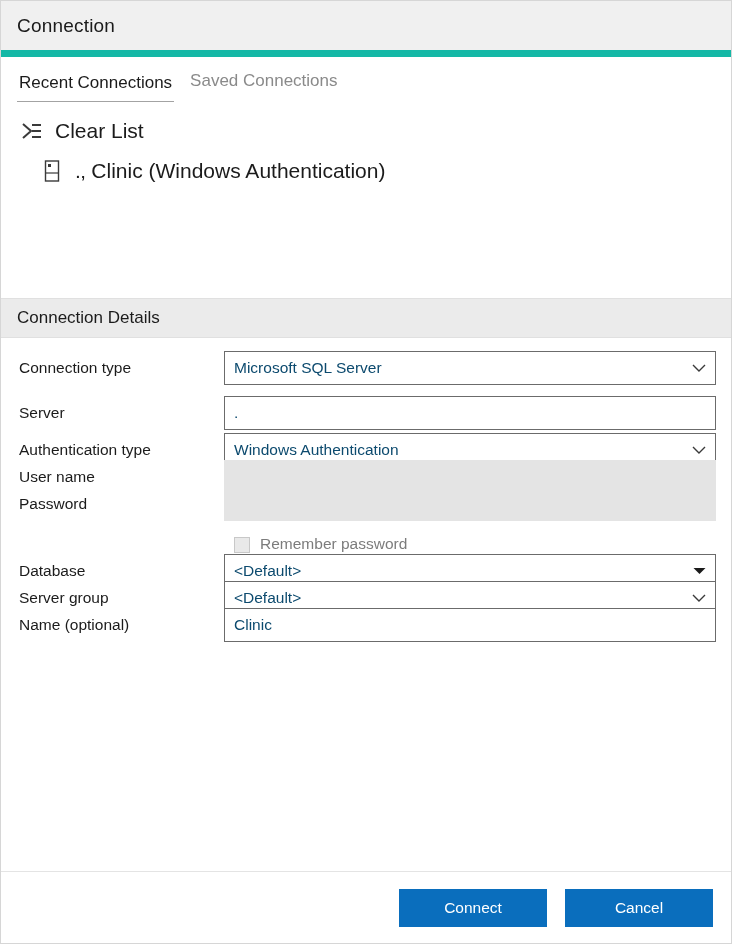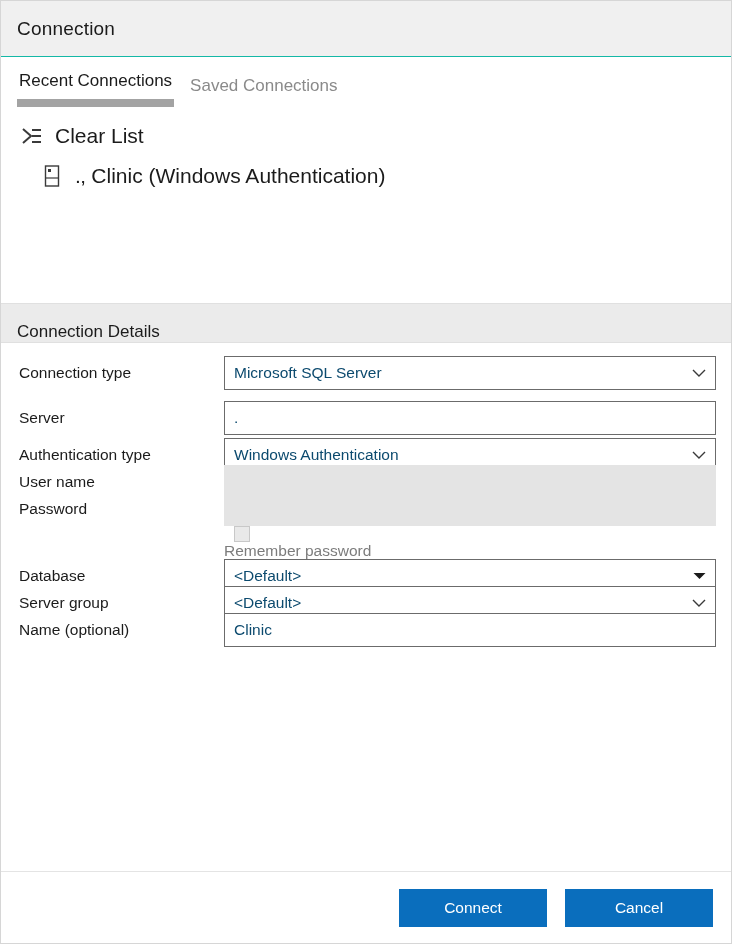--- a/index.html
+++ b/index.html
@@ -14,21 +14,21 @@
   .dialog {
     width: 732px; height: 944px;
     display: flex; flex-direction: column;
     background: #ffffff;
     border: 1px solid #d6d6d6;
   }
   
   .titlebar {
     height: 56px;
     background: #f0f0f0;
-    border-bottom: 1px solid #14b8a6;
+    border-bottom: 7px solid #14b8a6;
     display: flex; align-items: center;
     padding: 0 16px;
     flex: 0 0 auto;
   }
   .titlebar .title {
     font-size: 19px;
     color: #1b1b1b;
     letter-spacing: .2px;
   }
   
@@ -41,21 +41,21 @@
   .tab {
     font-size: 17px;
     padding: 0 2px 8px 2px;
     margin-right: 14px;
     color: #8a8a8a;
     cursor: pointer;
     border-bottom: 3px solid transparent;
   }
   .tab.active {
     color: #1b1b1b;
-    border-bottom: 8px solid #a3a3a3;
+    border-bottom: 1px solid #a3a3a3;
   }
   
   .recent-area {
     flex: 0 0 auto;
     background: #ffffff;
     padding: 14px 16px 0 16px;
     height: 196px;
   }
   .row {
     display: flex; align-items: center;
@@ -73,21 +73,21 @@
     margin-right: 8px;
     flex: 0 0 auto;
   }
   .row.indent { margin-left: 20px; }
   
   .section-header {
     background: #ebebeb;
     border-top: 1px solid #e0e0e0;
     border-bottom: 1px solid #e0e0e0;
     height: 40px;
-    display: flex; align-items: flex-end;
+    display: flex; align-items: center;
     padding: 0 16px;
     flex: 0 0 auto;
   }
   .section-header span {
     font-size: 17px;
     color: #1b1b1b;
   }
   
   .form {
     flex: 1 1 auto;
@@ -133,24 +133,23 @@
     right: 8px; top: 0; bottom: 0;
     width: 18px;
     display: flex; align-items: center; justify-content: center;
     pointer-events: none;
   }
   .chev svg { display: block; }
   .gap-sm { height: 10px; }
   .gap-md { height: 18px; }
   
   .check-row {
-    display: flex; align-items: flex-start;
+    display: flex; align-items: flex-end;
     height: 32px;
     margin: 4px 0 8px 205px;
-    flex-direction: column;
   }
   .cbox {
     width: 16px; height: 16px;
     border: 1px solid #c8c8c8;
     background: #e9e9e9;
     margin-left: 10px;
     margin-right: 10px;
     flex: 0 0 auto;
   }
   .check-label {

